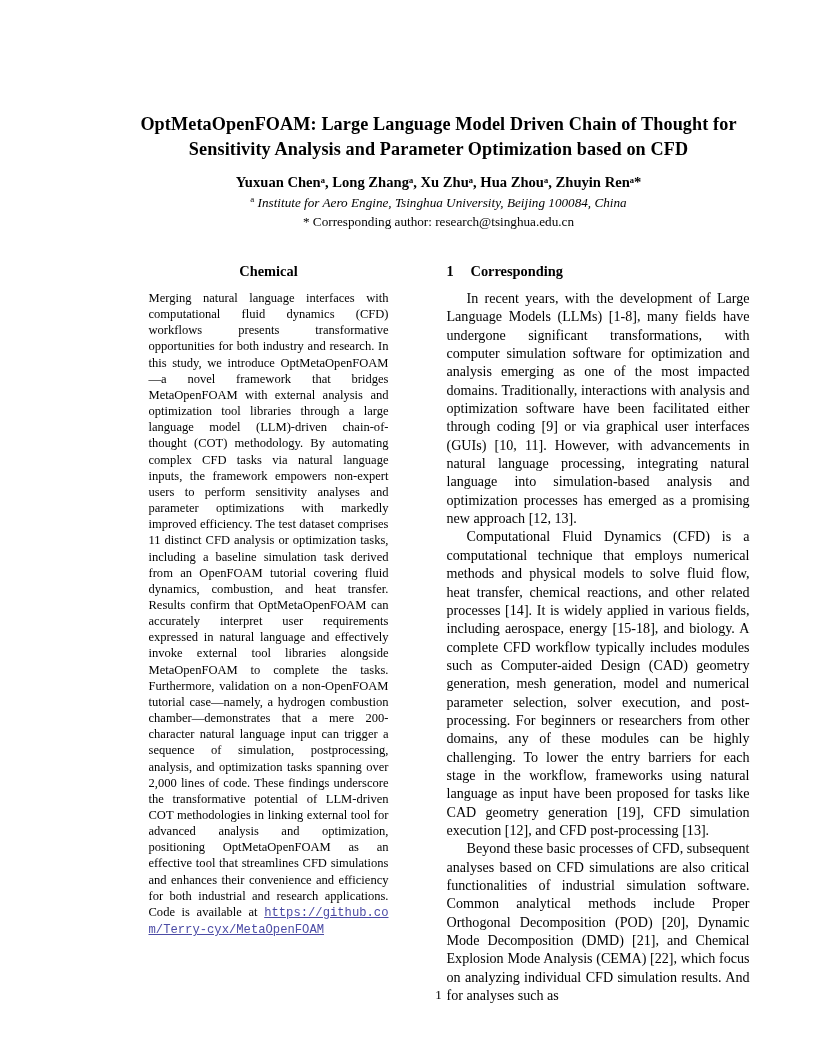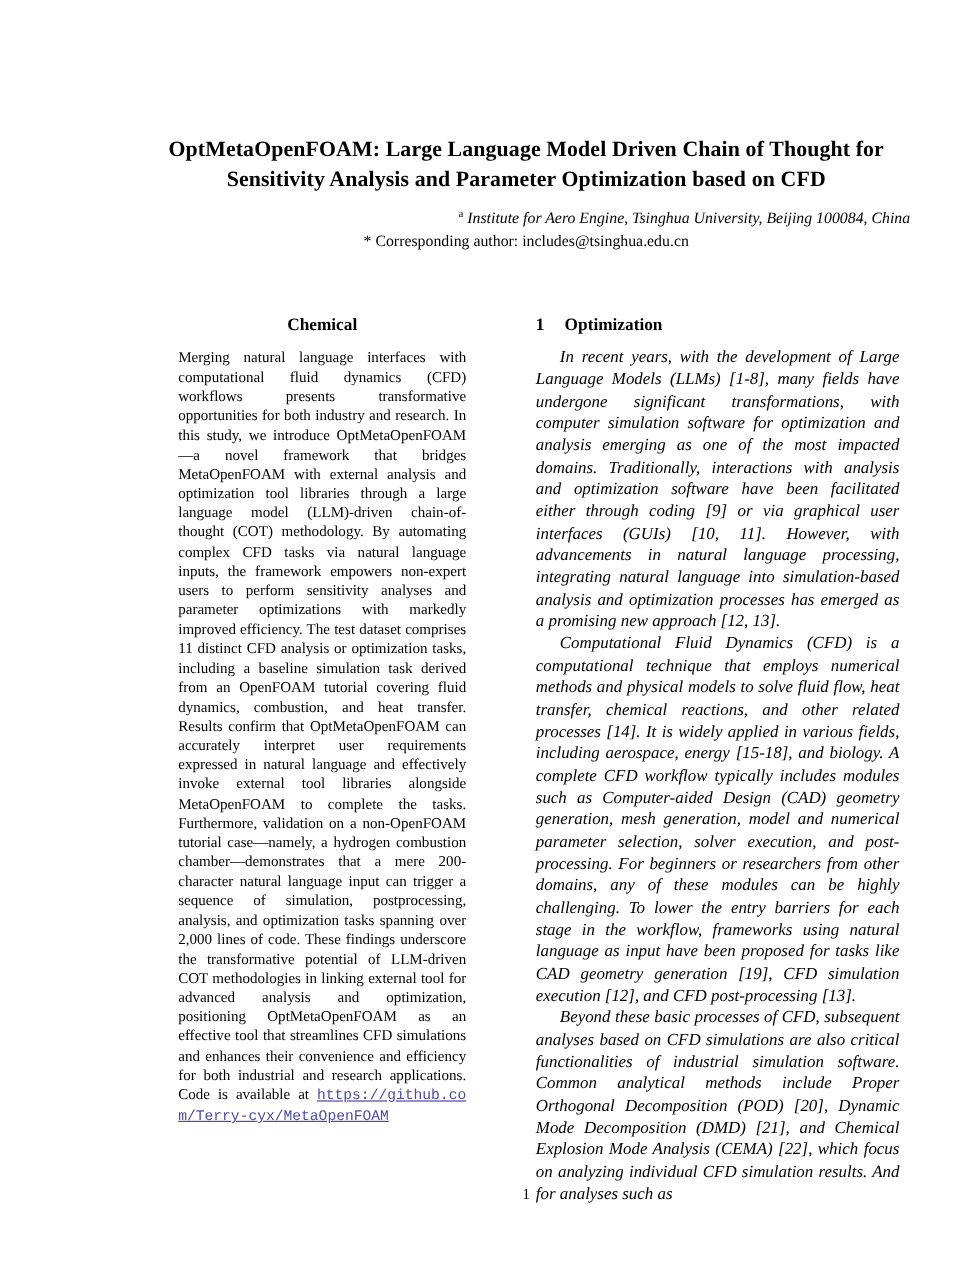--- a/index.html
+++ b/index.html
@@ -46,21 +46,20 @@
     font-weight: bold;
     font-size: 14.6px;
     line-height: 21px;
     margin: 0;
   }
   .affil-line {
     font-style: italic;
     font-size: 13.2px;
     line-height: 19px;
     margin: 0;
-    text-align: right;
   }
   .affil-line sup {
     font-size: 9px;
     vertical-align: super;
     line-height: 0;
     font-style: normal;
   }
   .corr-line {
     font-size: 13.2px;
     line-height: 19px;
@@ -114,21 +113,20 @@
     hyphens: none;
   }
   .body-para {
     font-size: 14.1px;
     line-height: 18.35px;
     text-align: justify;
     text-justify: inter-word;
     margin: 0;
     text-indent: 20px;
     hyphens: none;
-    font-style: italic;
   }
   .body-para + .body-para {
     margin-top: 0;
   }
 
   .code-link {
     font-family: "Liberation Mono", "DejaVu Sans Mono", monospace;
     font-size: 12.2px;
     color: #4b4ba5;
     word-break: break-all;
@@ -149,31 +147,32 @@
 </head>
 <body>
 
 <div class="page">
 
   <div class="title-block">
     <h1 class="paper-title">OptMetaOpenFOAM: Large Language Model Driven Chain of Thought for Sensitivity Analysis and Parameter Optimization based on CFD</h1>
   </div>
 
   <div class="authors-block">
+    <p class="authors-line">Yuxuan Chenᵃ, Long Zhangᵃ, Xu Zhuᵃ, Hua Zhouᵃ, Zhuyin Renᵃ*</p>
     <p class="affil-line"><sup>a</sup> <span>Institute for Aero Engine, Tsinghua University, Beijing 100084, China</span></p>
-    <p class="corr-line"><span class="corr-label">* Corresponding author:</span> <span class="corr-email">includes@tsinghua.edu.cn</span></p>
+    <p class="corr-line"><span class="corr-label">* Corresponding author:</span> <span class="corr-email">research@tsinghua.edu.cn</span></p>
   </div>
 
   <div class="col-left">
     <h2 class="abstract-heading">Chemical</h2>
     <p class="abstract-body"><span>Merging natural language interfaces with computational fluid dynamics (CFD) workflows presents transformative opportunities for both industry and research. In this study, we introduce OptMetaOpenFOAM—a novel framework that bridges MetaOpenFOAM with external analysis and optimization tool libraries through a large language model (LLM)-driven chain-of-thought (COT) methodology. By automating complex CFD tasks via natural language inputs, the framework empowers non-expert users to perform sensitivity analyses and parameter optimizations with markedly improved efficiency. The test dataset comprises 11 distinct CFD analysis or optimization tasks, including a baseline simulation task derived from an OpenFOAM tutorial covering fluid dynamics, combustion, and heat transfer. Results confirm that OptMetaOpenFOAM can accurately interpret user requirements expressed in natural language and effectively invoke external tool libraries alongside MetaOpenFOAM to complete the tasks. Furthermore, validation on a non-OpenFOAM tutorial case—namely, a hydrogen combustion chamber—demonstrates that a mere 200-character natural language input can trigger a sequence of simulation, postprocessing, analysis, and optimization tasks spanning over 2,000 lines of code. These findings underscore the transformative potential of LLM-driven COT methodologies in linking external tool for advanced analysis and optimization, positioning OptMetaOpenFOAM as an effective tool that streamlines CFD simulations and enhances their convenience and efficiency for both industrial and research applications. Code is available at </span><a class="code-link" href="#">https://github.com/Terry-cyx/MetaOpenFOAM</a></p>
   </div>
 
   <div class="col-right">
-    <h2 class="section-heading"><span class="secnum">1</span><span>Optimization</span></h2>
+    <h2 class="section-heading"><span class="secnum">1</span><span>Corresponding</span></h2>
     <p class="body-para">In recent years, with the development of Large Language Models (LLMs) [1-8], many fields have undergone significant transformations, with computer simulation software for optimization and analysis emerging as one of the most impacted domains. Traditionally, interactions with analysis and optimization software have been facilitated either through coding [9] or via graphical user interfaces (GUIs) [10, 11]. However, with advancements in natural language processing, integrating natural language into simulation-based analysis and optimization processes has emerged as a promising new approach [12, 13].</p>
     <p class="body-para">Computational Fluid Dynamics (CFD) is a computational technique that employs numerical methods and physical models to solve fluid flow, heat transfer, chemical reactions, and other related processes [14]. It is widely applied in various fields, including aerospace, energy [15-18], and biology. A complete CFD workflow typically includes modules such as Computer-aided Design (CAD) geometry generation, mesh generation, model and numerical parameter selection, solver execution, and post-processing. For beginners or researchers from other domains, any of these modules can be highly challenging. To lower the entry barriers for each stage in the workflow, frameworks using natural language as input have been proposed for tasks like CAD geometry generation [19], CFD simulation execution [12], and CFD post-processing [13].</p>
     <p class="body-para">Beyond these basic processes of CFD, subsequent analyses based on CFD simulations are also critical functionalities of industrial simulation software. Common analytical methods include Proper Orthogonal Decomposition (POD) [20], Dynamic Mode Decomposition (DMD) [21], and Chemical Explosion Mode Analysis (CEMA) [22], which focus on analyzing individual CFD simulation results. And for analyses such as</p>
   </div>
 
   <div class="page-number">1</div>
 
 </div>
 
 </body></html>

